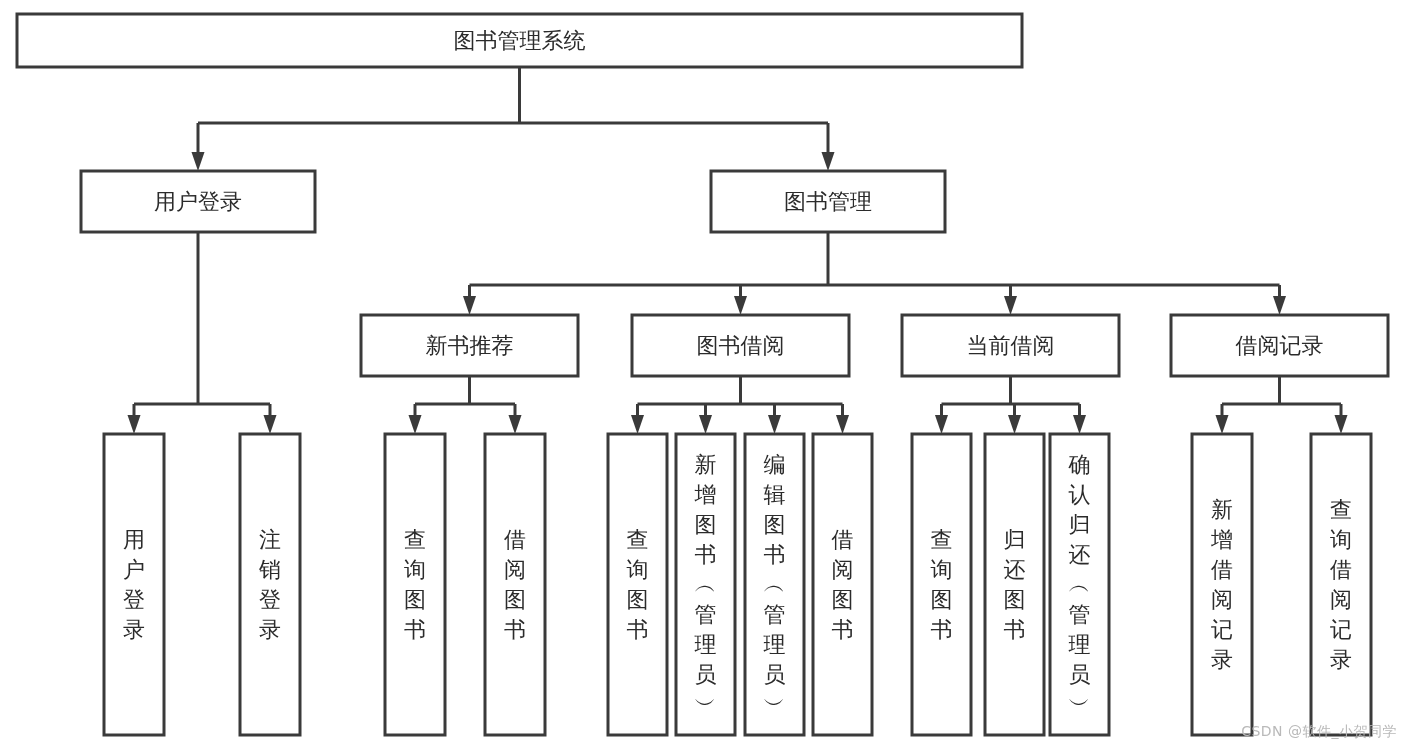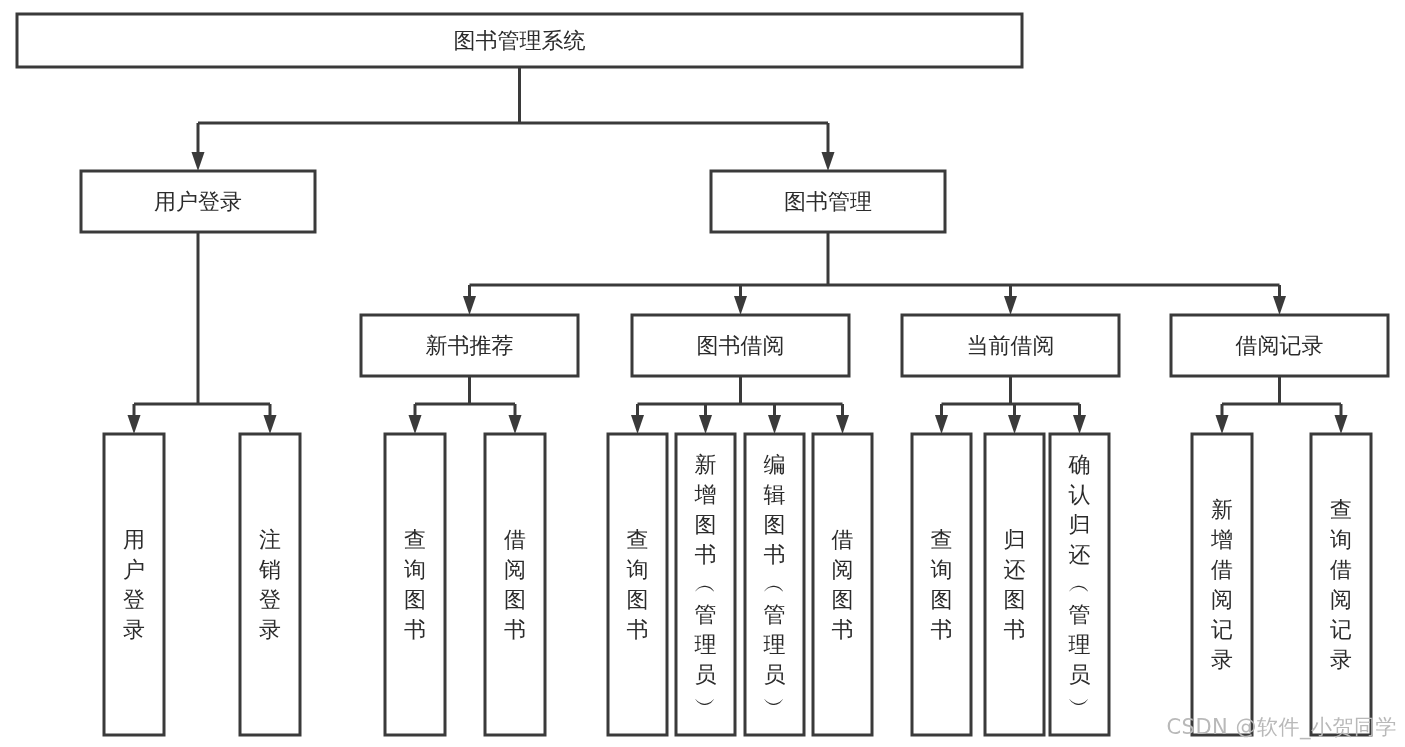--- a/index.html
+++ b/index.html
@@ -45,21 +45,21 @@
   }
   .arrow-head {
     fill: #3a3a3a;
     stroke: none;
   }
   .watermark {
     position: absolute;
     right: 8px;
     bottom: 6px;
     color: #b9b9b9;
-    font-size: 21px;
+    font-size: 14px;
     font-family: "DejaVu Sans", "Liberation Sans", sans-serif;
     letter-spacing: 0.5px;
     white-space: nowrap;
     pointer-events: none;
   }
 </style>
 </head>
 <body>
 
 <svg id="diagram" viewBox="0 0 1405 747" xmlns="http://www.w3.org/2000/svg">

